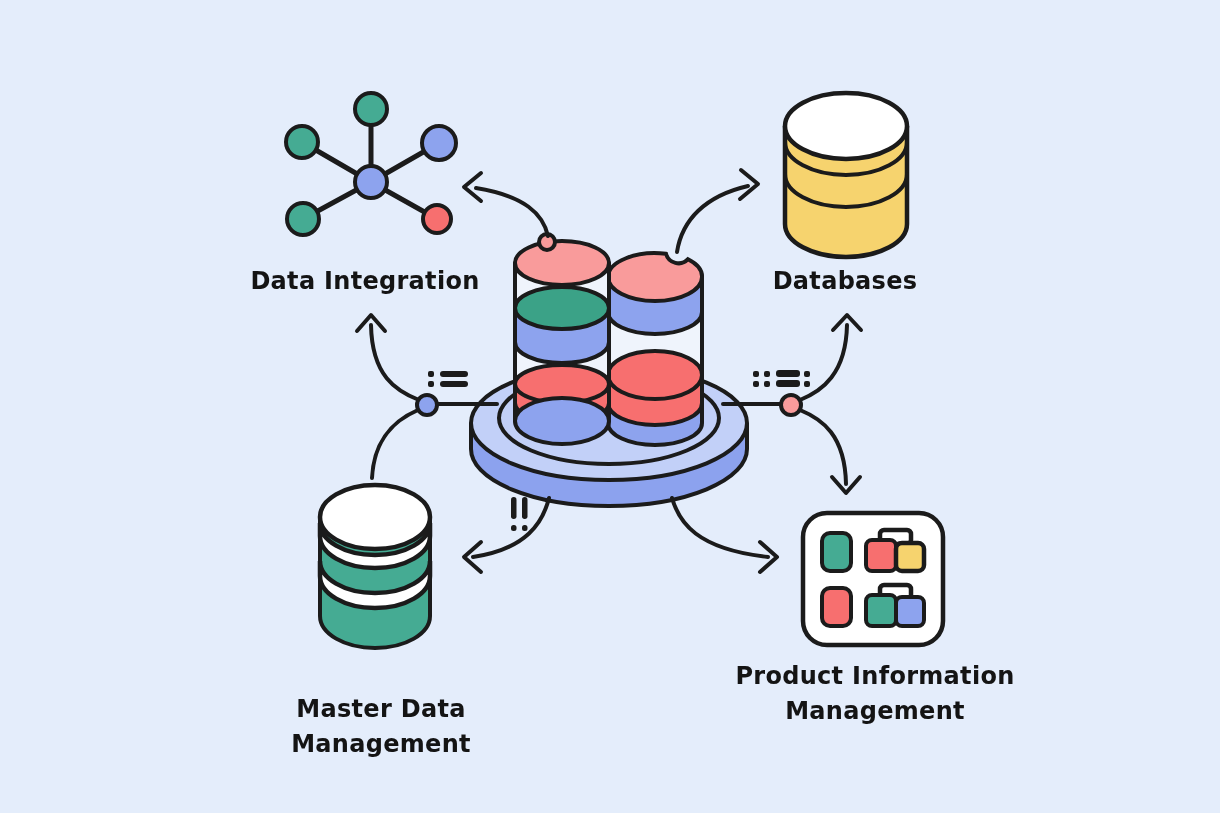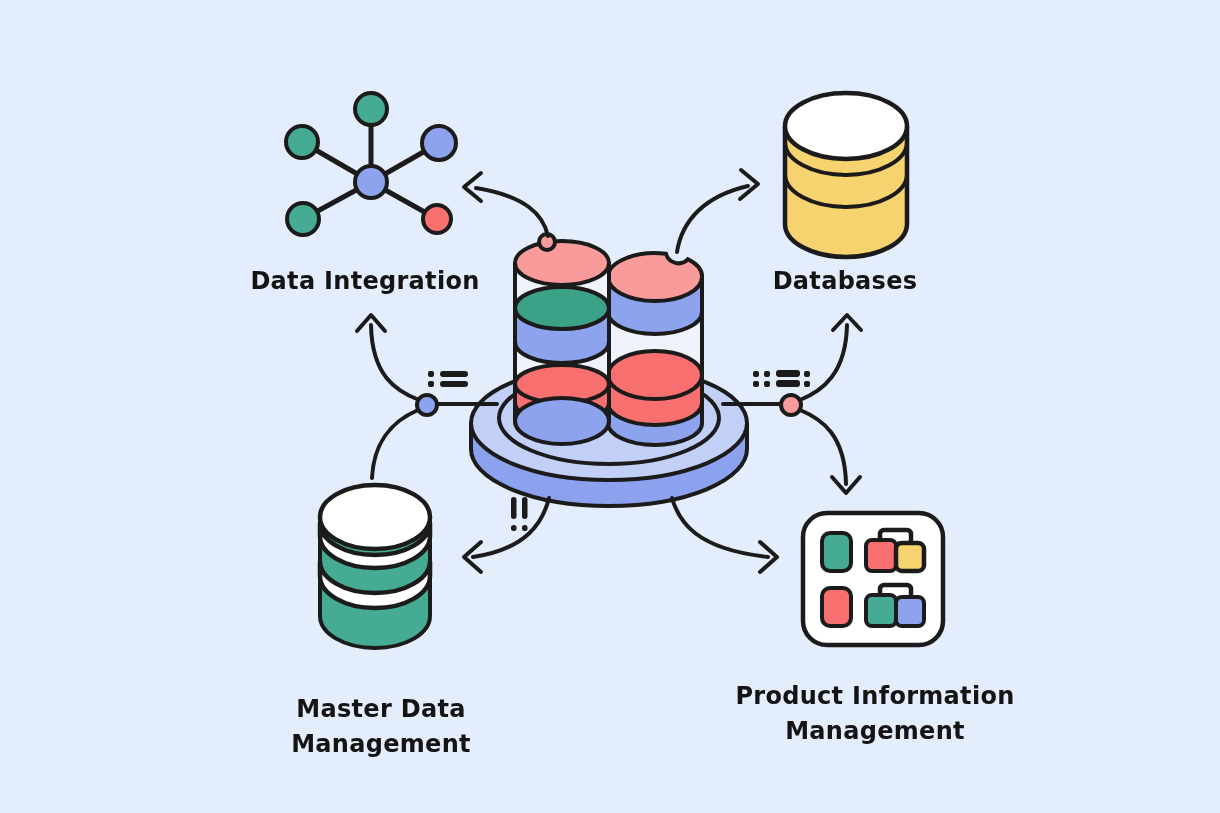--- a/index.html
+++ b/index.html
@@ -15,21 +15,21 @@
     font-family:"DejaVu Sans","Liberation Sans",sans-serif;
   }
   #scene{position:absolute;left:0;top:0;width:1220px;height:813px;}
   .label{
     position:absolute;text-align:center;color:var(--text);
     font-weight:700;font-size:24px;letter-spacing:.3px;line-height:35px;
   }
   .lbl-di{left:165px;top:264px;width:400px;}
   .lbl-db{left:645px;top:264px;width:400px;}
   .lbl-mdm{left:181px;top:657px;width:400px;margin-top:35px;}
-  .lbl-pim{left:675px;top:679px;width:400px;}
+  .lbl-pim{left:675px;top:659px;width:400px;}
   
   .ol{stroke:var(--outline);stroke-width:4;fill:none;stroke-linecap:round;stroke-linejoin:round;}
   .ol5{stroke:var(--outline);stroke-width:5;fill:none;stroke-linecap:round;}
   .f-pink{fill:var(--pink);stroke:var(--outline);stroke-width:4;}
   .f-red{fill:var(--red);stroke:var(--outline);stroke-width:4;}
   .f-green{fill:var(--green);stroke:var(--outline);stroke-width:4;}
   .f-greend{fill:var(--green-dark);stroke:var(--outline);stroke-width:4;}
   .f-blue{fill:var(--blue);stroke:var(--outline);stroke-width:4;}
   .f-yellow{fill:var(--yellow);stroke:var(--outline);stroke-width:4.5;}
   .f-white{fill:var(--card-white);stroke:var(--outline);stroke-width:4.5;}

